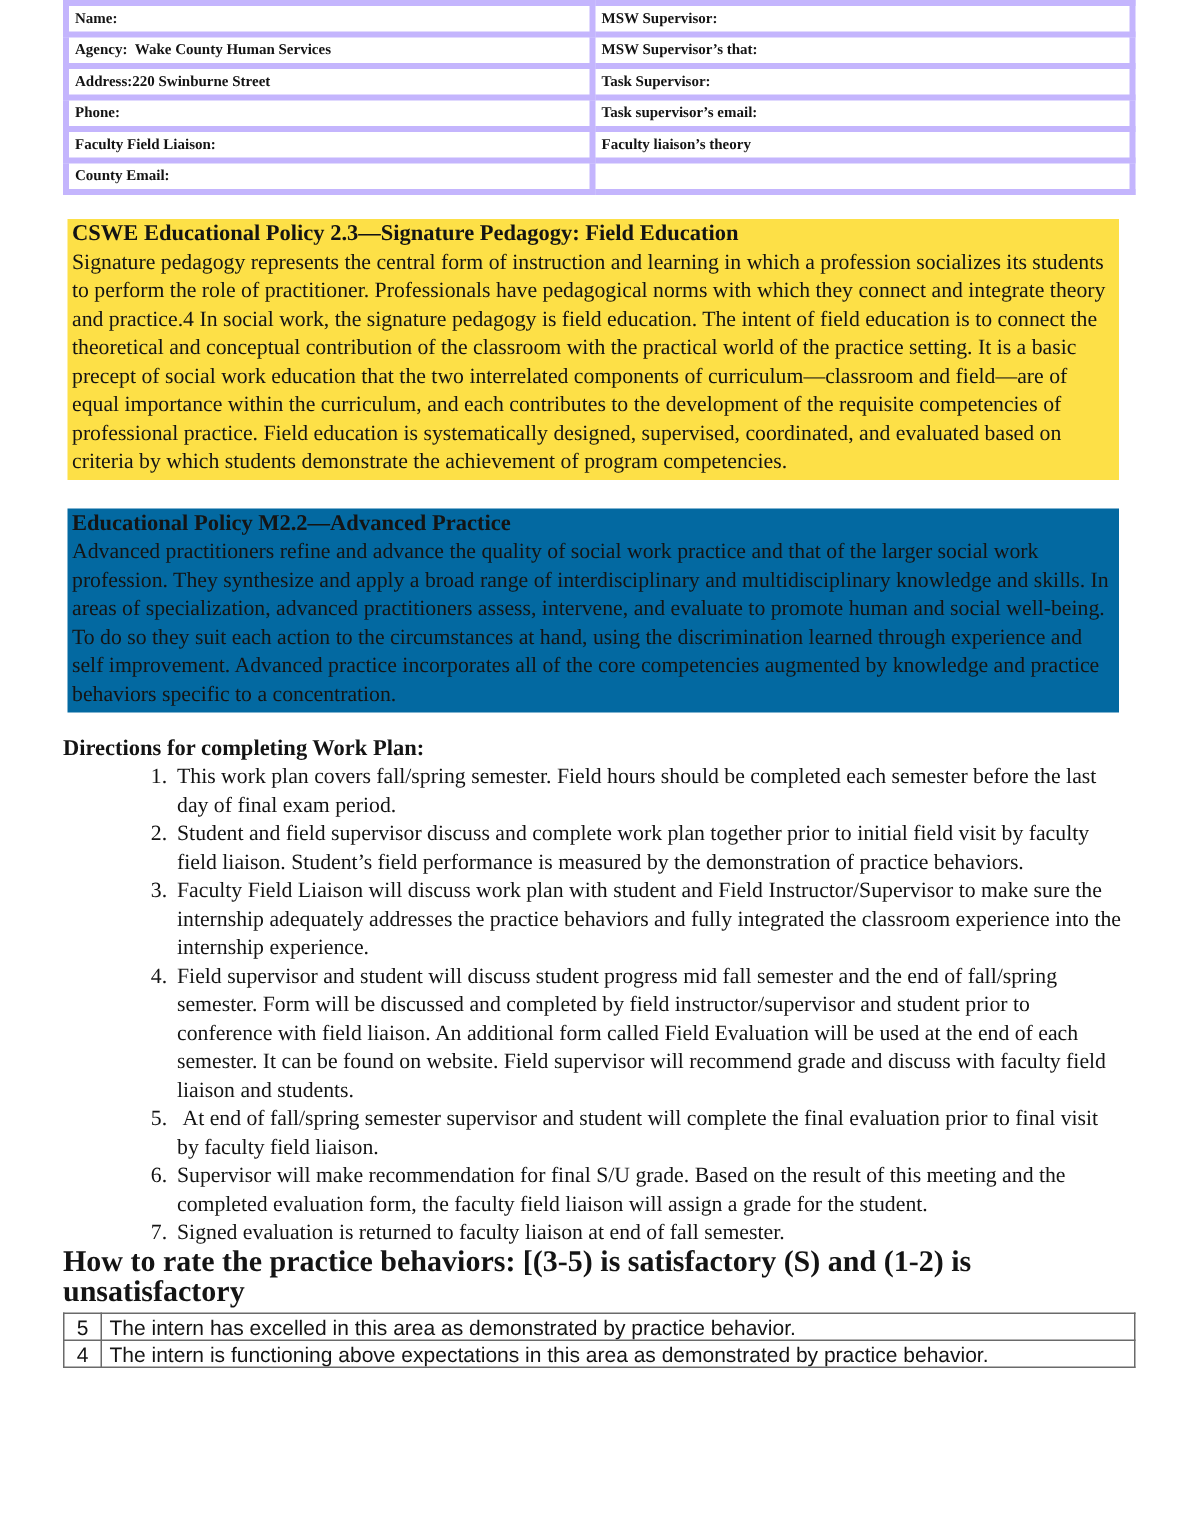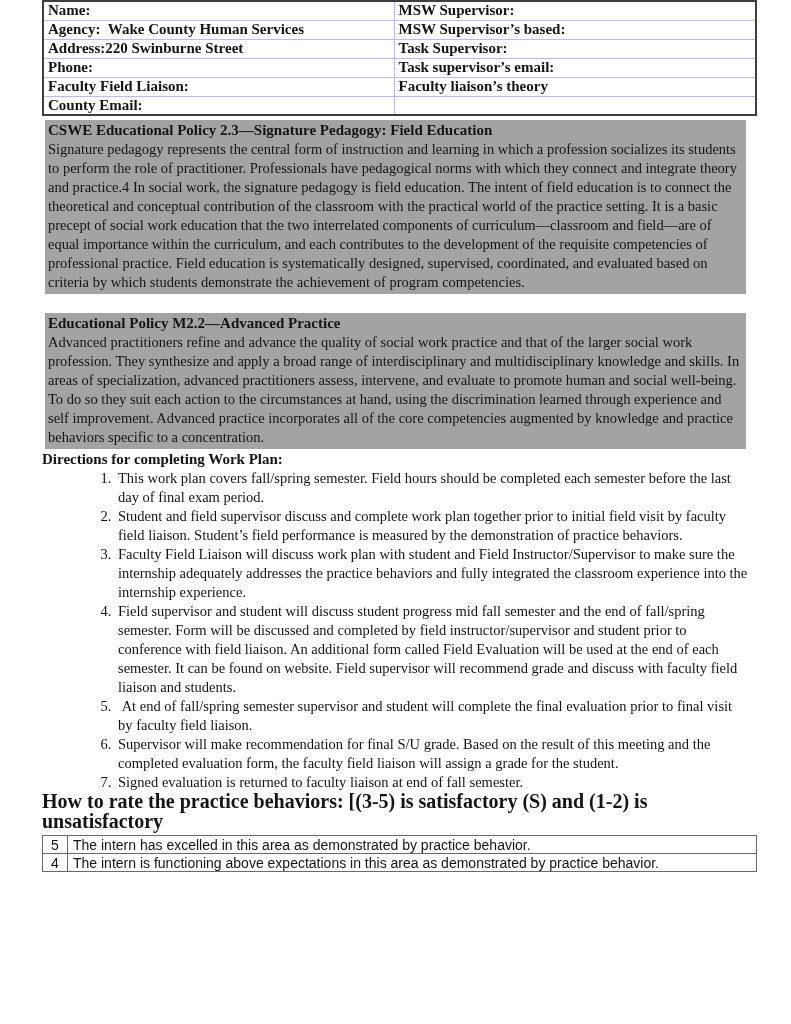--- a/index.html
+++ b/index.html
@@ -21,42 +21,42 @@
     line-height: 20px;
   }
   table.info-table {
     margin-left: 42px;
     width: 715px;
     border-collapse: collapse;
     border: 2px solid #3f3f3f;
     table-layout: fixed;
   }
   table.info-table td {
-    border: 1px solid #c4b5fd;
+    border: 4px solid #c4b5fd;
     font-weight: bold;
-    font-size: 15px;
+    font-size: 10px;
     line-height: 17px;
     height: 19px;
     padding: 0 4px;
     white-space: pre-wrap;
     vertical-align: middle;
   }
   table.info-table td.cell-left { width: 351px; }
   .block {
     margin-left: 45px;
     width: 701px;
     padding: 1px 4px 2px 3px;
     font-size: 14.5px;
     line-height: 19px;
   }
-  .block-gray { background: #a3a3a3; margin-top: 4px; }
-  .block-pink { background: #a3a3a3; margin-top: 19px; }
+  .block-gray { background: #fde047; margin-top: 16px; }
+  .block-pink { background: #0369a1; margin-top: 19px; }
   .block-heading { font-weight: bold; font-size: 15px; }
   .block-body { }
-  .directions { margin: 1px 0 0 42px; width: 708px; font-size: 14.5px; line-height: 19px; }
+  .directions { margin: 15px 0 0 42px; width: 708px; font-size: 14.5px; line-height: 19px; }
   .directions-heading { font-weight: bold; font-size: 15px; }
   ol.directions-list { margin: 0; padding-left: 73px; list-style: decimal; }
   ol.directions-list li { padding-left: 3px; }
   .li-text { white-space: pre-wrap; }
   .rating-note { margin-left: 42px; width: 712px; }
   .rating-note .note-line { font-weight: bold; font-size: 20px; line-height: 19.5px; }
   table.rating-table {
     margin: 4px 0 0 42px;
     width: 715px;
     border-collapse: collapse;
@@ -81,21 +81,21 @@
 
 
   <table class="info-table">
     <tbody>
         <tr>
           <td class="cell-left">Name:</td>
           <td class="cell-right">MSW Supervisor:</td>
         </tr>
         <tr>
           <td class="cell-left">Agency:  Wake County Human Services</td>
-          <td class="cell-right">MSW Supervisor’s based:</td>
+          <td class="cell-right">MSW Supervisor’s that:</td>
         </tr>
         <tr>
           <td class="cell-left">Address:220 Swinburne Street</td>
           <td class="cell-right">Task Supervisor:</td>
         </tr>
         <tr>
           <td class="cell-left">Phone:</td>
           <td class="cell-right">Task supervisor’s email:</td>
         </tr>
         <tr>

